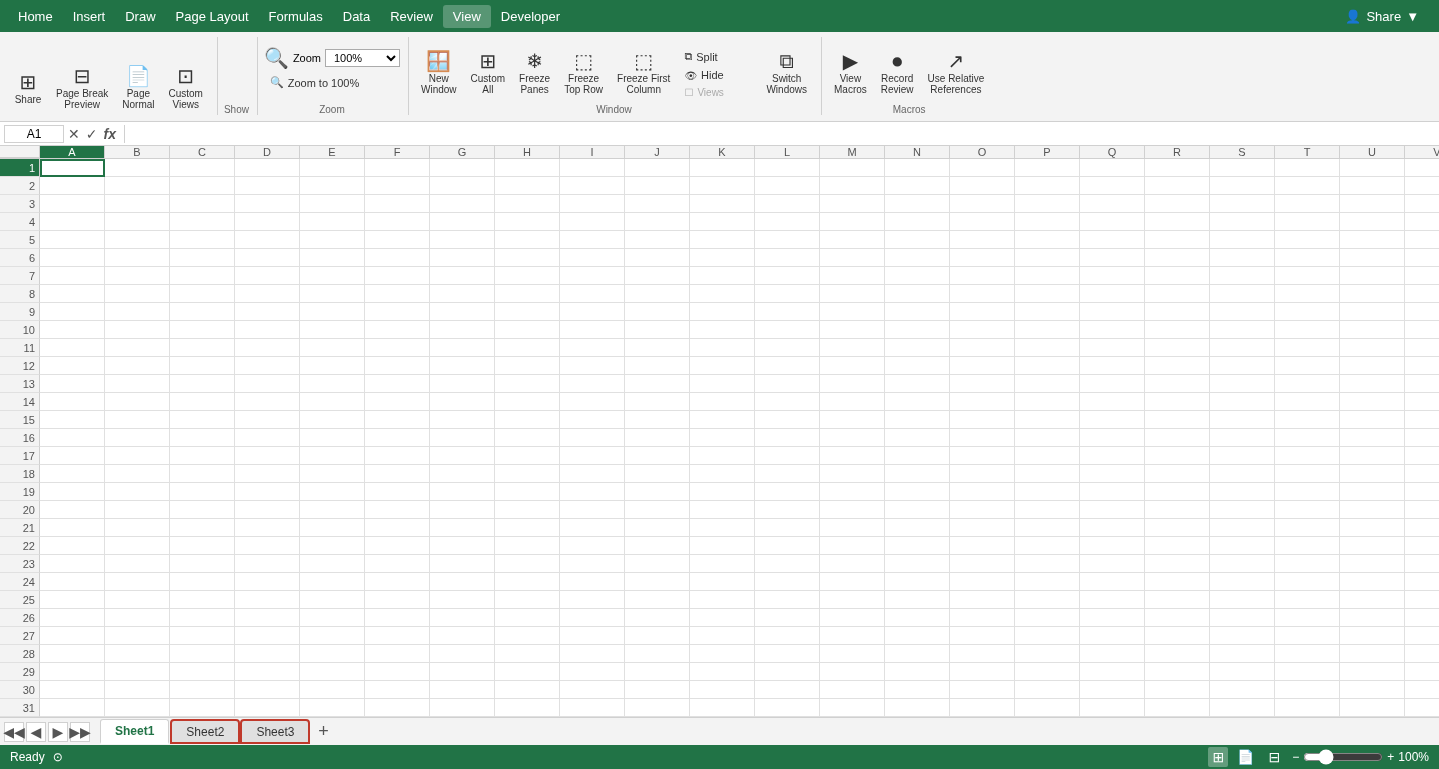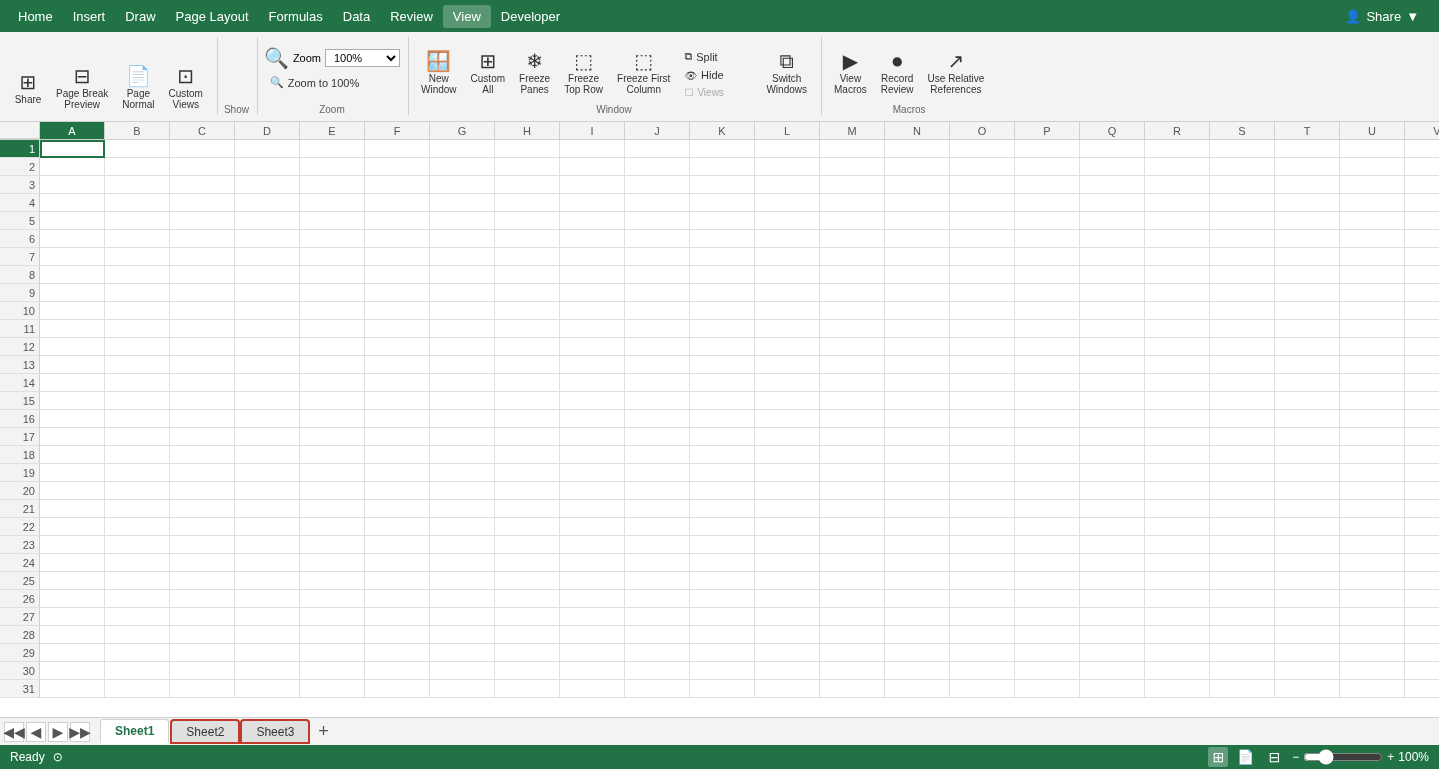--- a/index.html
+++ b/index.html
@@ -483,20 +483,30 @@
           <span class="icon">↗</span>
           <span style="white-space:pre-line; text-align:center;">Use Relative
 References</span>
         </div>
       </div>
       <div class="ribbon-group-label">Macros</div>
     </div>
 
   </div>
 
+  <div id="formula-bar">
+    <input id="cell-ref" type="text" value="A1" style="">
+    <div id="formula-dividers">
+      <span style="cursor:pointer; color:#555;">✕</span>
+      <span style="cursor:pointer; color:#555;">✓</span>
+      <span style="cursor:pointer; font-style:italic; font-weight:bold; color:#555;">fx</span>
+    </div>
+    <div style="width:1px; height:18px; background:#d0d0d0; margin: 0 4px;"></div>
+    <input id="formula-input" type="text" value="" placeholder="" style="">
+  </div>
 
   <div id="spreadsheet-wrapper">
 
     <div id="grid-scroll">
 
       <div id="col-header-row">
         <div class="row-num-corner"></div>
         <div class="col-header selected" style="width:65px;">A</div>
         <div class="col-header" style="width:65px;">B</div>
         <div class="col-header" style="width:65px;">C</div>

